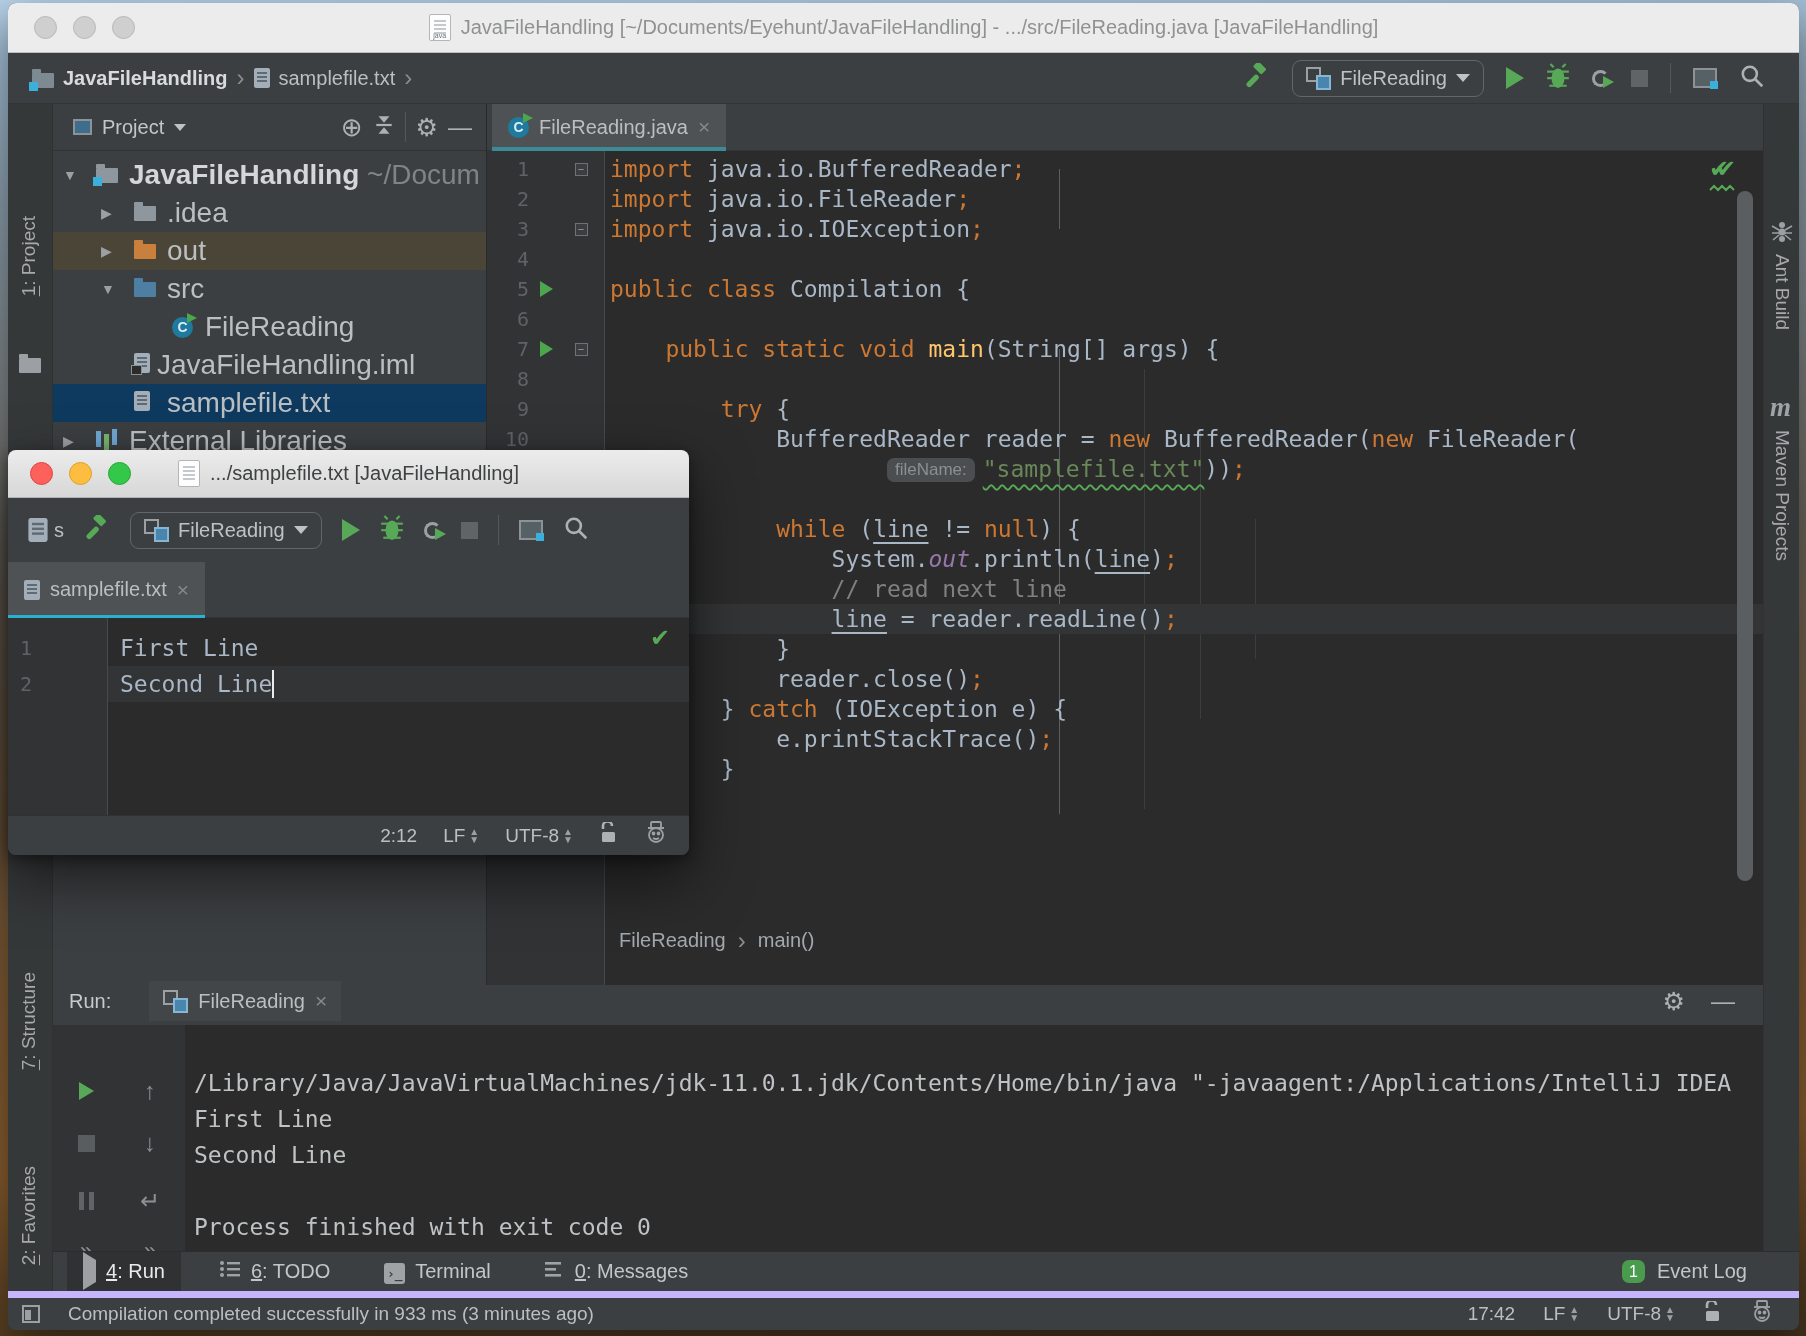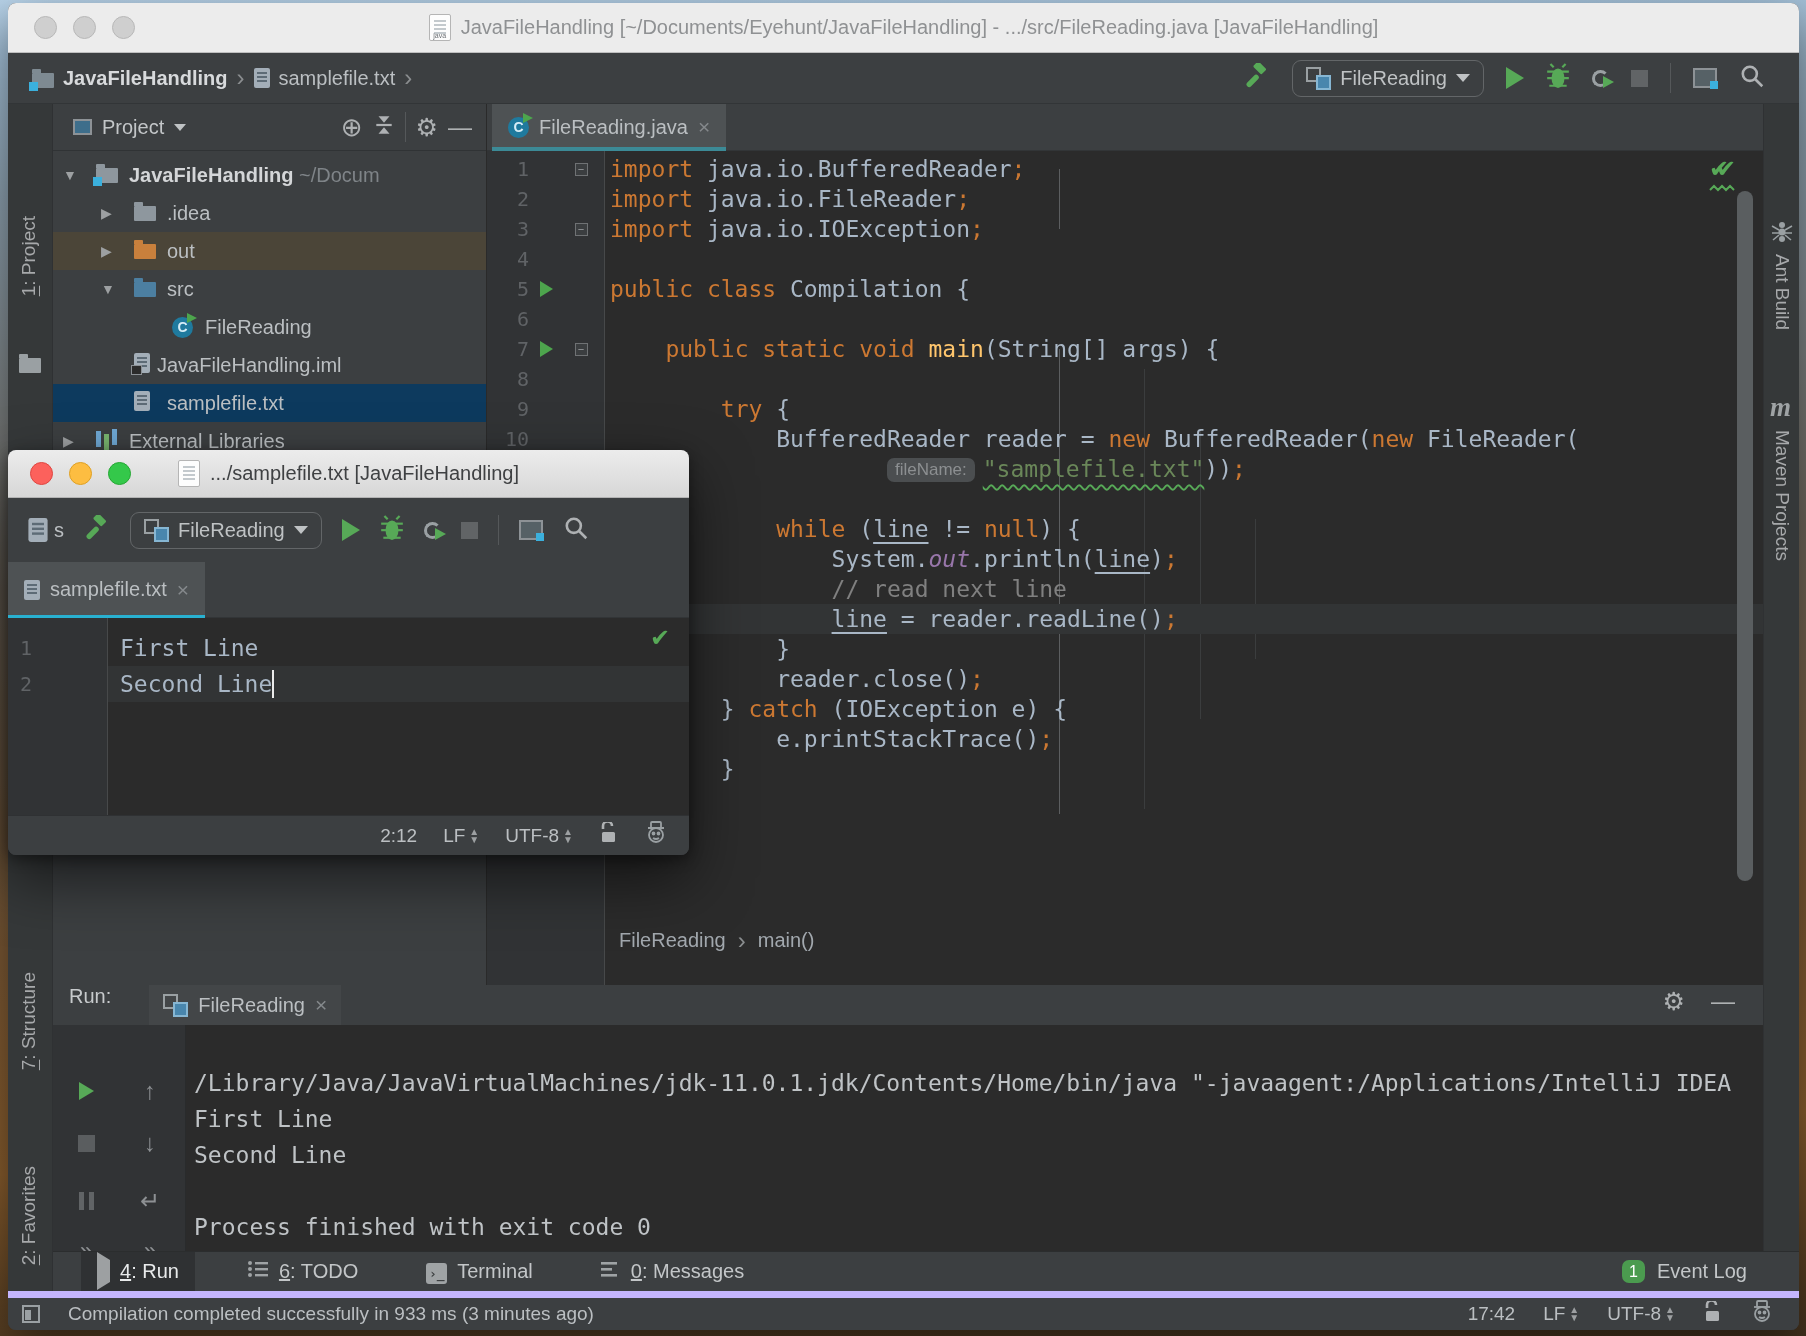--- a/index.html
+++ b/index.html
@@ -68,21 +68,21 @@
   
   .stripe{background:#353839;}
   .vtextL{writing-mode:vertical-rl;transform:rotate(180deg);color:#a7a9ab;font-size:19px;white-space:nowrap;}
   .vtextR{writing-mode:vertical-rl;color:#a7a9ab;font-size:19px;white-space:nowrap;}
   
   .pph{display:flex;align-items:center;gap:10px;height:47px;border-bottom:1px solid #303335;padding:0 14px 0 20px;}
   .pph .lbl{color:#c3c6c8;font-size:20px;}
   .tree-row{position:absolute;left:0;width:100%;height:38px;display:flex;align-items:center;}
   .tree-row .arr{position:absolute;font-size:14px;color:#9da0a2;}
   .tree-row .icon{position:absolute;}
-  .tree-row .lab{position:absolute;color:#bbbfc2;font-size:20px;white-space:nowrap;}
+  .tree-row .lab{position:absolute;color:#bbbfc2;font-size:28px;white-space:nowrap;}
   .tree-row .lab b{color:#d4d6d8;}
   .tree-row .sfx{color:#7f8488;}
   .tree-row.sel{background:#0d3a5e;}
   .tree-row.hov{background:#4b4538;}
   
   .tabstrip{display:flex;height:47px;background:#3c3f41;border-bottom:1px solid #323537;}
   .etab{position:relative;display:flex;align-items:center;gap:10px;padding:0 16px;background:#4e5254;}
   .etab .lab{color:#bbbfc2;font-size:20px;}
   .etab .x{color:#85898c;font-size:21px;}
   .etab .uline{position:absolute;left:0;right:0;bottom:-1px;height:4px;}
@@ -102,29 +102,29 @@
   .tok-u{text-decoration:underline;text-decoration-color:#a9b7c6;text-underline-offset:5px;}
   .tok-str,.tok-strw{color:#6a8759;}
   .tok-strw{text-decoration:underline wavy #57a957;text-underline-offset:7px;text-decoration-thickness:2px;}
   .tok-hint{display:inline-block;background:#4b4e50;color:#8c8f91;border-radius:7px;font:17px/24px "Liberation Sans",sans-serif;
             padding:0 8px;margin-right:8px;vertical-align:2px;}
   .guide{position:absolute;width:1px;background:#3b3d3e;}
   .bcrumb{position:absolute;display:flex;align-items:center;gap:12px;color:#a2a8ae;font-size:20px;}
   .scrollthumb{position:absolute;width:16px;border-radius:8px;background:#5a5e60;}
   .zig{display:block;margin-top:1px;}
   
-  .runhdr{display:flex;height:32px;background:#3c3f41;}
+  .runhdr{display:flex;align-items:center;height:32px;background:#3c3f41;}
   .runtab{display:flex;align-items:center;gap:10px;height:40px;padding:0 14px;background:#434648;}
   .runbody{position:absolute;left:0;top:40px;right:0;bottom:0;background:#2b2b2b;}
   .runstrip{position:absolute;left:0;top:0;width:133px;height:100%;background:#313335;border-right:1px solid #292b2c;}
   .rbtn{position:absolute;width:28px;height:28px;display:flex;align-items:center;justify-content:center;}
   .console{position:absolute;left:141px;top:40px;margin:0;font:23px/36px "DejaVu Sans Mono",monospace;color:#bfc3c6;white-space:pre;}
   
   .bbar{display:flex;align-items:center;background:#3c3f41;border-top:1px solid #2b2d2e;}
-  .bitem{display:flex;align-items:center;gap:10px;padding:0 16px;height:100%;color:#c3c6c8;font-size:20px;margin-left:14px;}
+  .bitem{display:flex;align-items:center;gap:10px;padding:0 16px;height:100%;color:#c3c6c8;font-size:20px;}
   .bitem.active{background:#2f3133;color:#e8eaeb;}
   .badge{min-width:23px;height:23px;border-radius:7px;background:#4b9b4f;color:#fff;font-size:16px;line-height:23px;text-align:center;padding:0 4px;}
   .sbar{display:flex;align-items:center;background:#3c3f41;border-top:7px solid #c4b5fd;color:#bbbfc2;font-size:19px;}
   .sbar .right{margin-left:auto;display:flex;align-items:center;gap:28px;padding-right:26px;}
   
   #fwin{position:absolute;left:8px;top:450px;width:681px;height:405px;border-radius:8px;overflow:hidden;z-index:60;
         background:#3c3f41;box-shadow:0 24px 60px rgba(0,0,0,.55),0 4px 14px rgba(0,0,0,.4);}
   .ftitle{height:48px;background:linear-gradient(#ececec,#d7d7d7);border-bottom:1px solid #b3b3b3;
           display:flex;align-items:center;justify-content:center;gap:10px;position:relative;}
   .ftitle .title{color:#3f4143;font-size:20px;}

